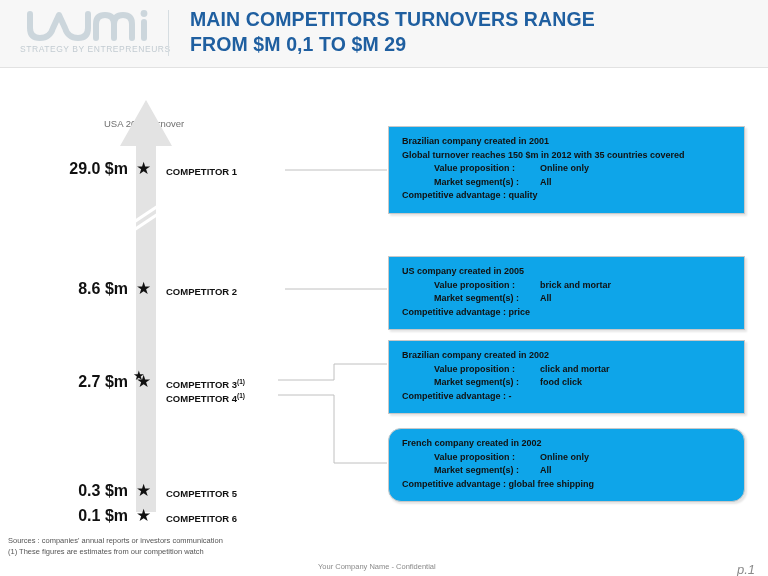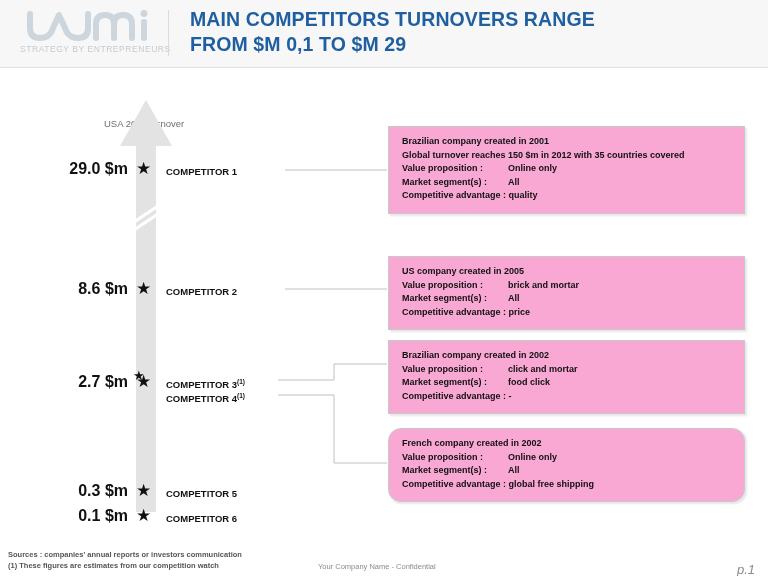--- a/index.html
+++ b/index.html
@@ -76,37 +76,37 @@
 
   
   #connectors {
     position:absolute; left:0; top:0; width:768px; height:576px;
     pointer-events:none;
   }
 
   
   .ibox {
     position:absolute; left:388px; width:357px;
-    background:#f9a8d4;
+    background:#0ea5e9;
     border:1px solid #c8c8c8;
     box-shadow:1.5px 1.5px 2px rgba(0,0,0,0.10);
     padding:8px 0 8px 13px;
   }
   .iline {
     font-size:9px; font-weight:bold; color:#111;
     line-height:13.5px; white-space:nowrap;
     display:flex;
   }
   .ikey { display:inline-block; }
-  .ikey.w { width:106px; flex:0 0 106px; }
+  .ikey.w { width:106px; flex:0 0 106px;margin-left:32px; }
   .ival { display:inline-block; }
 
   
   #sources {
-    position:absolute; left:8px; top:549px; width:340px;font-weight:bold;
+    position:absolute; left:8px; top:535px; width:340px;
   }
   .src-line {
     font-size:7.5px; color:#555; line-height:11px; white-space:nowrap;
   }
   #footer-center {
     position:absolute; left:318px; top:562px;
     font-size:7.5px; color:#8a8a8a; white-space:nowrap;
   }
   #footer-page {
     position:absolute; right:13px; top:562px;

